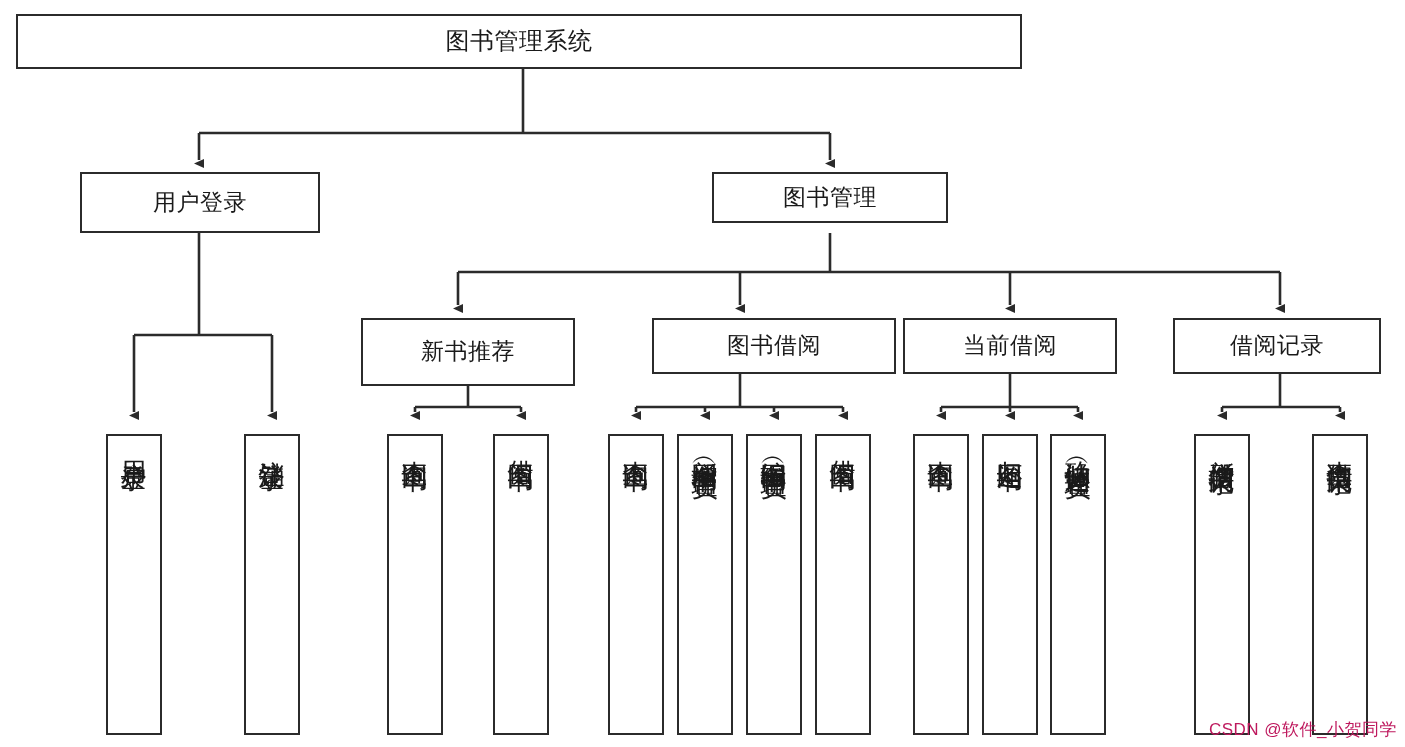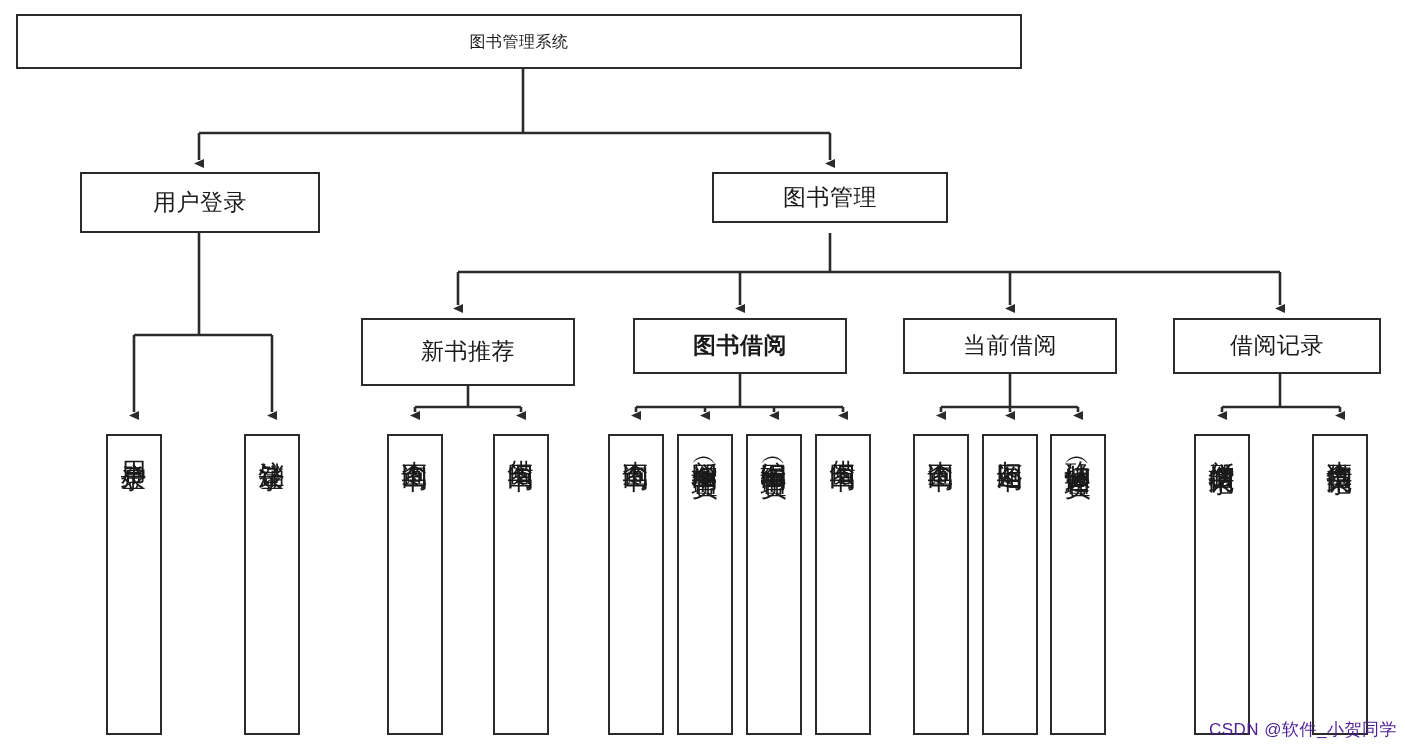--- a/index.html
+++ b/index.html
@@ -42,42 +42,42 @@
     white-space: pre;
     letter-spacing: 0.5px;
   }
   
   .node.h .node-label {
     writing-mode: horizontal-tb;
     font-size: 23px;
     line-height: 1.1;
   }
   .node.root .node-label {
-    font-size: 16px;
+    font-size: 24px;
   }
   
   .node.v {
     align-items: flex-start;
     justify-content: center;
     padding-top: 4px;
   }
   .node.v .node-label {
     writing-mode: vertical-rl;
     text-orientation: upright;
     font-size: 26px;
     line-height: 1.0;
     letter-spacing: 2px;
     white-space: nowrap;
   }
   .watermark {
     position: absolute;
     right: 8px;
     bottom: 6px;
     font-size: 17px;
-    color: #4c1d95;
+    color: #be185d;
     white-space: nowrap;
     letter-spacing: 0.5px;
   }
 </style>
 </head>
 <body>
 
 <div id="canvas">
 
   <svg id="wires" viewBox="0 0 1405 747" width="1405" height="747" xmlns="http://www.w3.org/2000/svg">
@@ -137,21 +137,21 @@
   <div class="node h" style="left:80px; top:172px; width:240px; height:61px;">
     <span class="node-label">用户登录</span>
   </div>
   <div class="node h" style="left:712px; top:172px; width:236px; height:51px;">
     <span class="node-label">图书管理</span>
   </div>
 
   <div class="node h" style="left:361px; top:318px; width:214px; height:68px;">
     <span class="node-label">新书推荐</span>
   </div>
-  <div class="node h" style="left:633px; top:318px; width:214px; height:56px;font-weight:bold;">
+  <div class="node h" style="left:652px; top:318px; width:244px; height:56px;">
     <span class="node-label">图书借阅</span>
   </div>
   <div class="node h" style="left:903px; top:318px; width:214px; height:56px;">
     <span class="node-label">当前借阅</span>
   </div>
   <div class="node h" style="left:1173px; top:318px; width:208px; height:56px;">
     <span class="node-label">借阅记录</span>
   </div>
 
   <div class="node v" style="left:106px; top:434px; width:56px; height:301px;">

